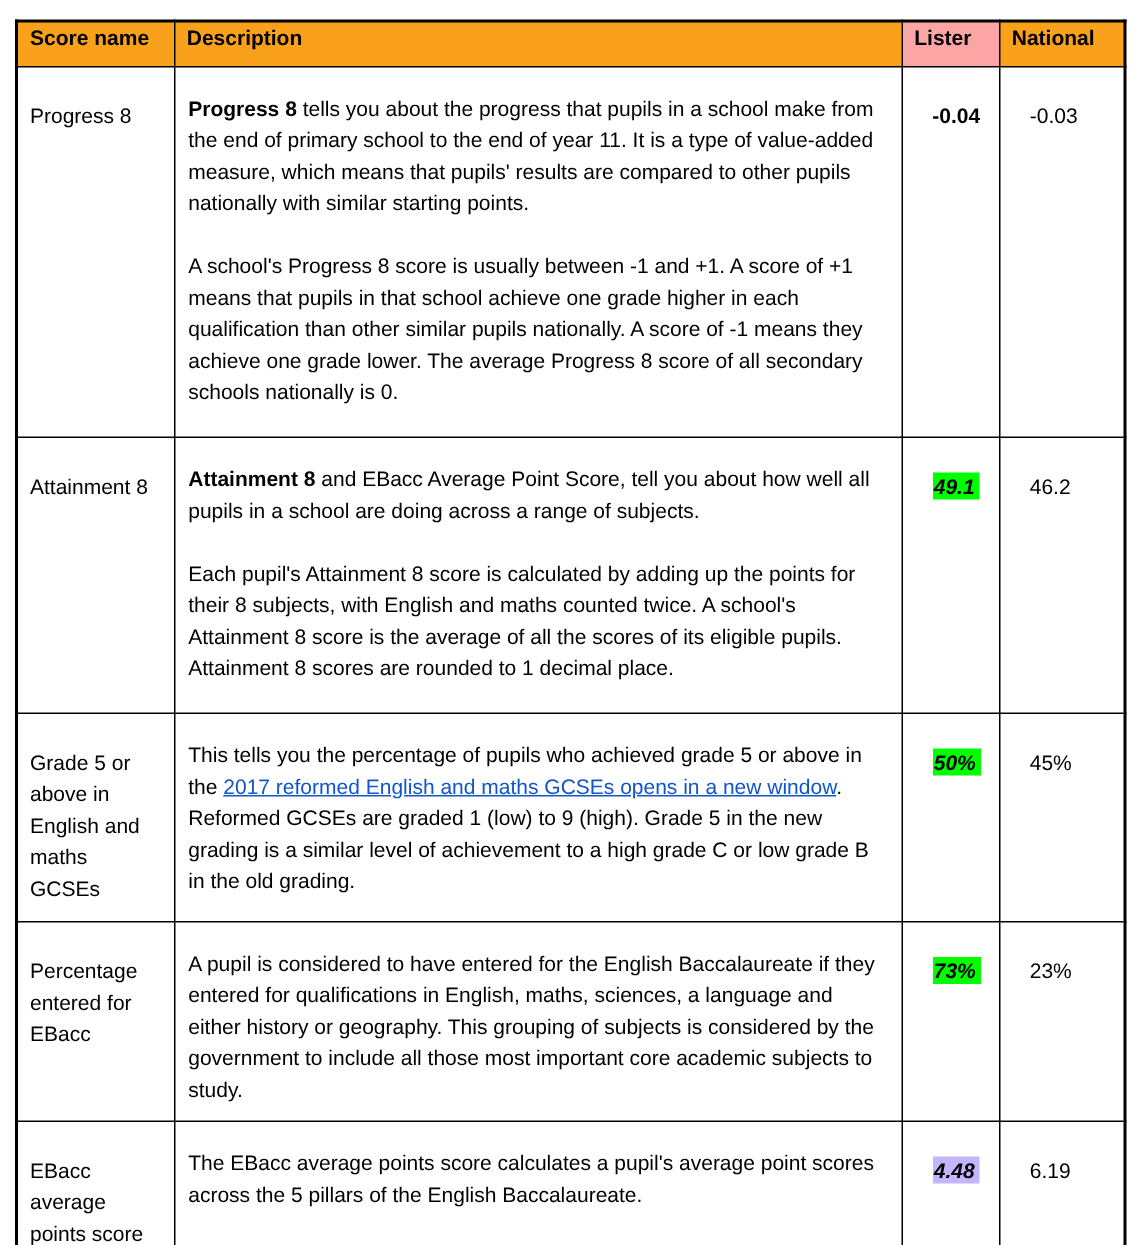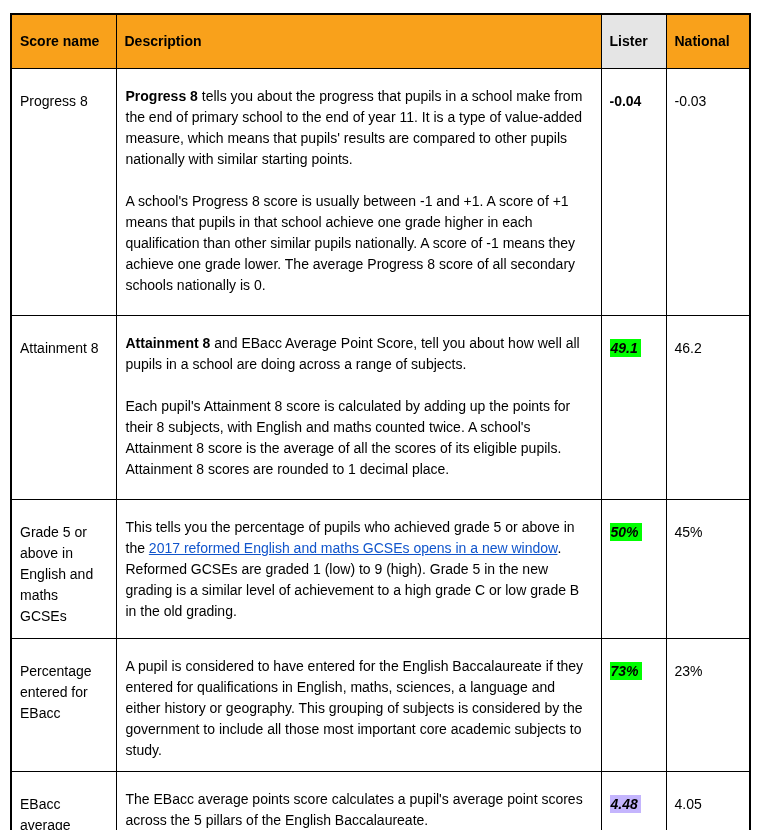--- a/index.html
+++ b/index.html
@@ -29,32 +29,32 @@
   }
   col.c-score    { width: 105px; }
   col.c-desc     { width: 485px; }
   col.c-lister   { width: 65px; }
   col.c-national { width: 84px; }
 
   thead th {
     height: 30px;
     vertical-align: middle;
     font-weight: bold;
-    padding: 16px 8px;
+    padding: 0 8px;
   }
   td.score {
     padding: 22px 8px 10px 8px;
   }
   td.desc {
     padding: 17px 10px 10px 9px;
   }
   td.desc p { margin: 0 0 21px 0; }
   td.desc p:last-child { margin-bottom: 0; }
   td.val {
-    padding: 22px 8px 10px 8px;
+    padding: 22px 8px 10px 20px;
   }
   td.val .lister-val { font-weight: bold; }
   td.val .hl {
     font-weight: bold;
     padding: 1px 3px 1px 1px;
     font-style: italic;
   }
   a.doc-link {
     text-decoration: underline;
     cursor: pointer;
@@ -74,21 +74,21 @@
     <colgroup>
       <col class="c-score">
         <col class="c-desc">
         <col class="c-lister">
         <col class="c-national">
     </colgroup>
     <thead>
       <tr>
         <th style="background: rgb(249, 161, 27);">Score name</th>
         <th style="background: rgb(249, 161, 27);">Description</th>
-        <th style="background: #e5e5e5;">Lister</th>
+        <th style="background: #fca5a5;">Lister</th>
         <th style="background: rgb(249, 161, 27);">National</th>
       </tr>
     </thead>
     <tbody>
         <tr>
           <td class="score">Progress 8</td>
           <td class="desc">
             <p><b>Progress 8</b><span> tells you about the progress that pupils in a school make from the end of primary school to the end of year 11. It is a type of value-added measure, which means that pupils' results are compared to other pupils nationally with similar starting points.</span></p>
             <p><span>A school's Progress 8 score is usually between -1 and +1. A score of +1 means that pupils in that school achieve one grade higher in each qualification than other similar pupils nationally. A score of -1 means they achieve one grade lower. The average Progress 8 score of all secondary schools nationally is 0.</span></p>
           </td>
@@ -119,17 +119,17 @@
           </td>
           <td class="val"><span class="hl" style="background: rgb(0, 255, 0);">73%</span></td>
           <td class="val"><span>23%</span></td>
         </tr>
         <tr>
           <td class="score">EBacc average points score</td>
           <td class="desc">
             <p><span>The EBacc average points score calculates a pupil's average point scores across the 5 pillars of the English Baccalaureate.</span></p>
           </td>
           <td class="val"><span class="hl" style="background: #c4b5fd;">4.48</span></td>
-          <td class="val"><span>4.05</span></td>
+          <td class="val"><span>6.19</span></td>
         </tr>
       </tbody>
   </table>
 </div>
 
 </body></html>

